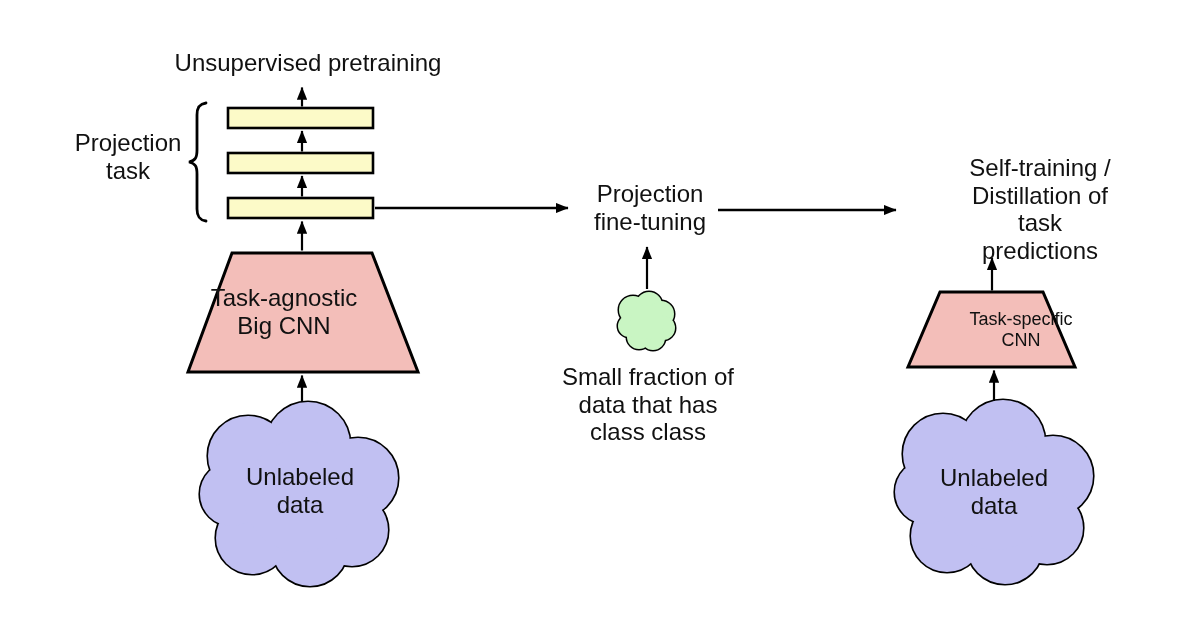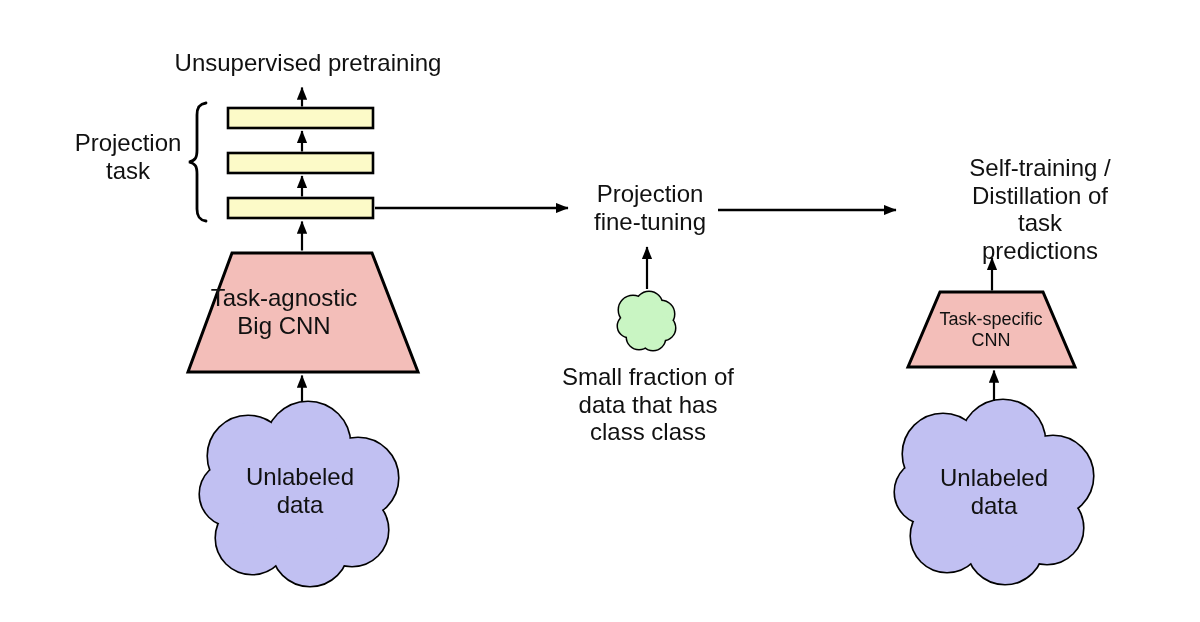--- a/index.html
+++ b/index.html
@@ -135,19 +135,19 @@
 fine-tuning</div>
 
   <div class="lbl" style="left:648px; top:404px;">Small fraction of
 data that has
 class class</div>
 
   <div class="lbl" style="left:1040px; top:209px;">Self-training /
 Distillation of
 task predictions</div>
 
-  <div class="lbl lbl-sm" style="left:991px; top:330px;">Task-specific
+  <div class="lbl lbl-sm" style="left:1021px; top:330px;">Task-specific
 CNN</div>
 
   <div class="lbl" style="left:994px; top:492px;">Unlabeled
 data</div>
 
 </div>
 
 </body></html>

